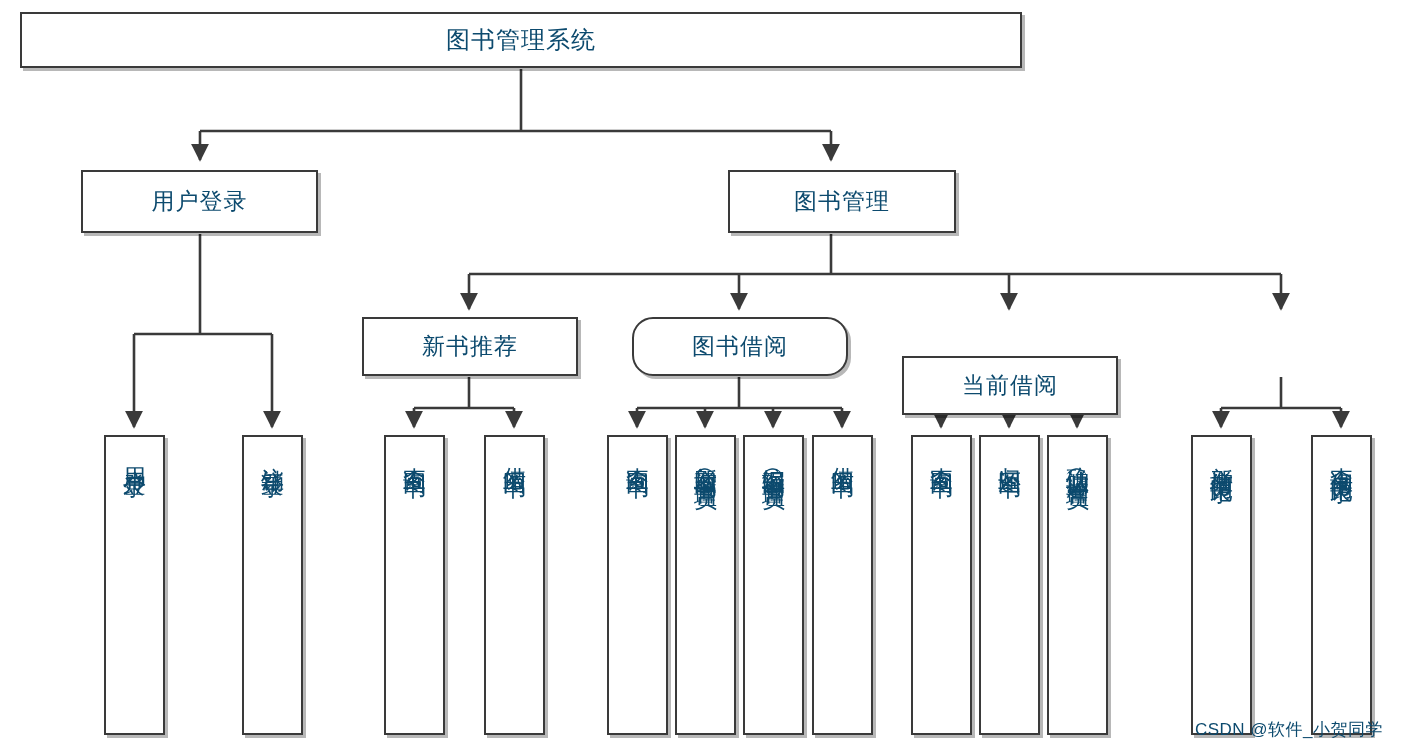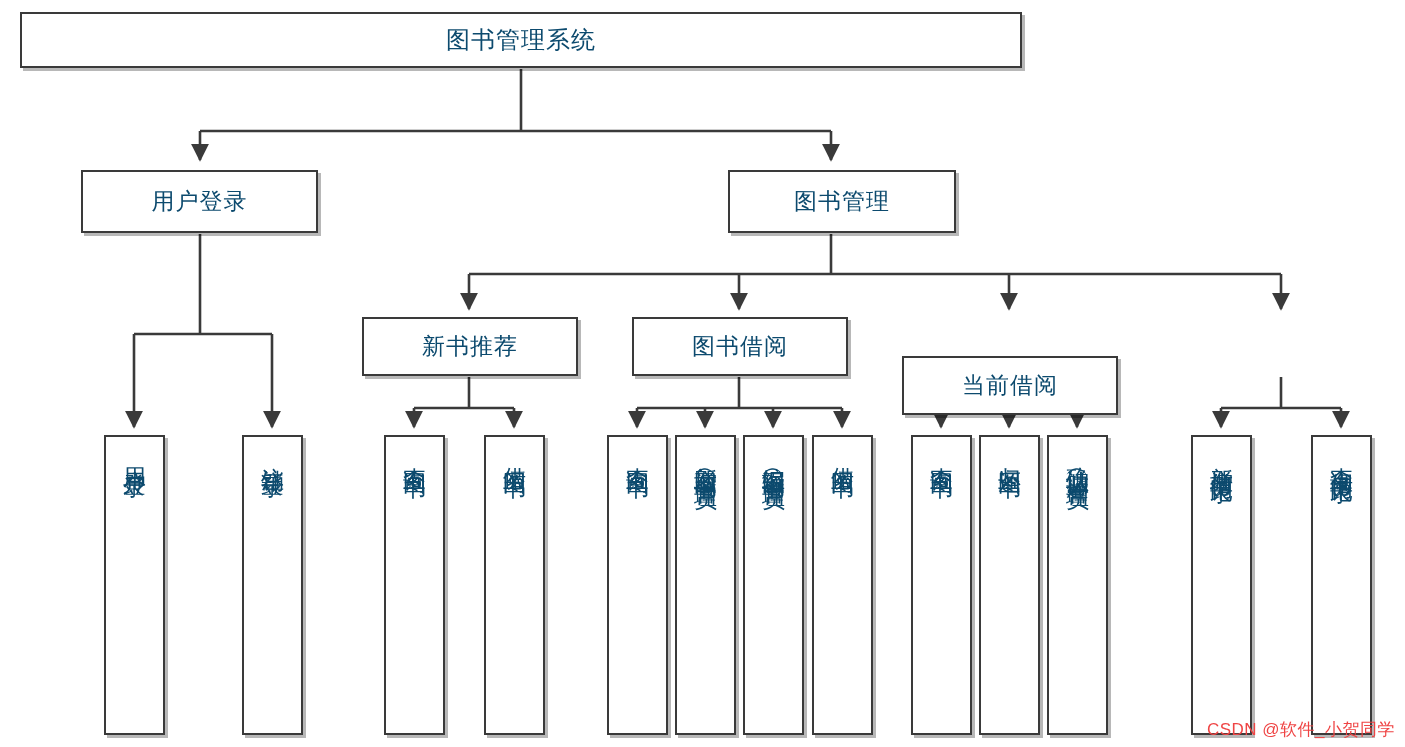--- a/index.html
+++ b/index.html
@@ -58,24 +58,24 @@
   }
   .node.vert .label {
     writing-mode: vertical-rl;
     text-orientation: upright;
     font-size: 23px;
     letter-spacing: 3px;
     line-height: 1;
   }
   #watermark {
     position: absolute;
-    right: 10px;
+    right: 22px;
     bottom: 6px;
     font-size: 17px;
-    color: #ef4444;
+    color: #0c4a6e;
     letter-spacing: 0.5px;
     white-space: nowrap;
     user-select: none;
   }
 </style>
 </head>
 <body>
 
 <div id="canvas">
 
@@ -136,21 +136,21 @@
   <div class="node horiz" style="left:81px; top:170px; width:237px; height:63px;">
     <span class="label">用户登录</span>
   </div>
   <div class="node horiz" style="left:712px; top:170px; width:228px; height:63px;margin-left:16px;">
     <span class="label">图书管理</span>
   </div>
 
   <div class="node horiz" style="left:362px; top:317px; width:216px; height:59px;">
     <span class="label">新书推荐</span>
   </div>
-  <div class="node horiz" style="left:632px; top:317px; width:216px; height:59px;">
+  <div class="node horiz" style="left:632px; top:317px; width:216px; height:59px;border-radius:21px;">
     <span class="label">图书借阅</span>
   </div>
   <div class="node horiz" style="left:902px; top:317px; width:216px; height:59px;margin-top:39px;">
     <span class="label">当前借阅</span>
   </div>
 
   <div class="node vert" style="left:104px; top:435px; width:61px; height:300px;">
     <span class="label">用户登录</span>
   </div>
   <div class="node vert" style="left:242px; top:435px; width:61px; height:300px;">

